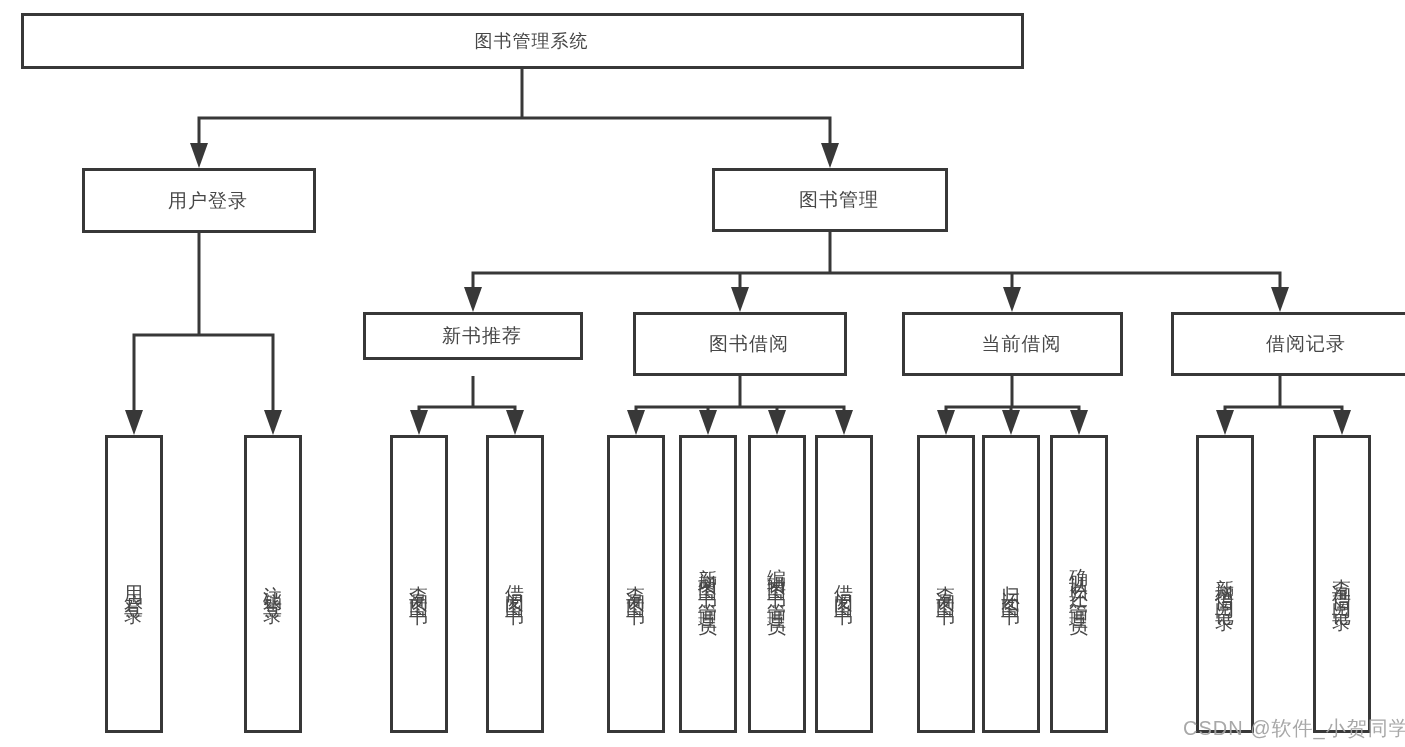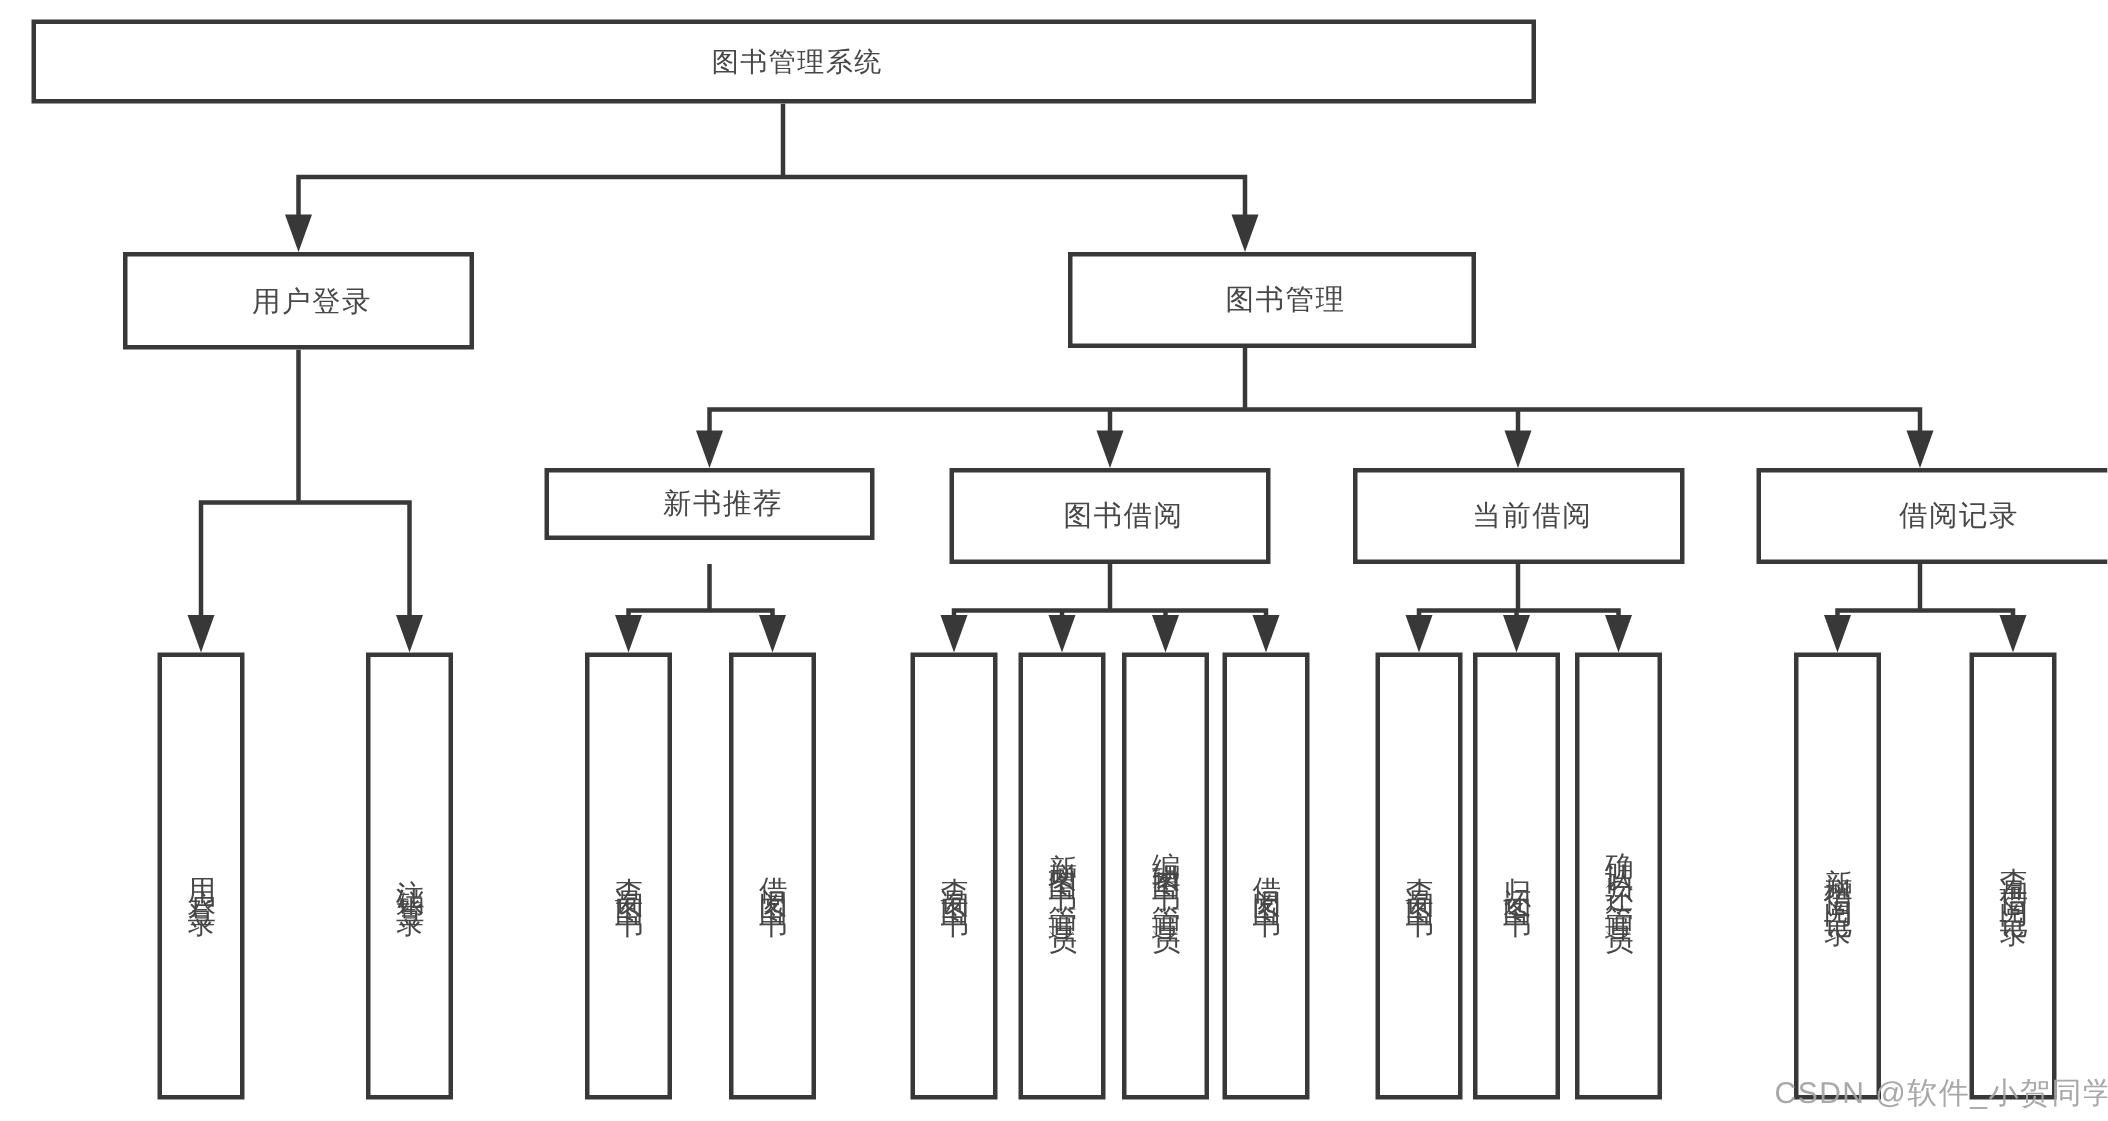--- a/index.html
+++ b/index.html
@@ -120,21 +120,21 @@
     </g>
   </svg>
 
   <div class="node root" style="left:21px; top:13px; width:1003px; height:56px;">
     <span>图书管理系统</span>
   </div>
 
   <div class="node" style="left:82px; top:168px; width:234px; height:65px;">
     <span>用户登录</span>
   </div>
-  <div class="node" style="left:712px; top:168px; width:272px; height:64px;">
+  <div class="node" style="left:712px; top:168px; width:236px; height:64px;">
     <span>图书管理</span>
   </div>
 
   <div class="node" style="left:363px; top:312px; width:220px; height:48px;">
     <span>新书推荐</span>
   </div>
   <div class="node" style="left:902px; top:312px; width:221px; height:64px;">
     <span>当前借阅</span>
   </div>
   <div class="node" style="left:633px; top:312px; width:214px; height:64px;">

